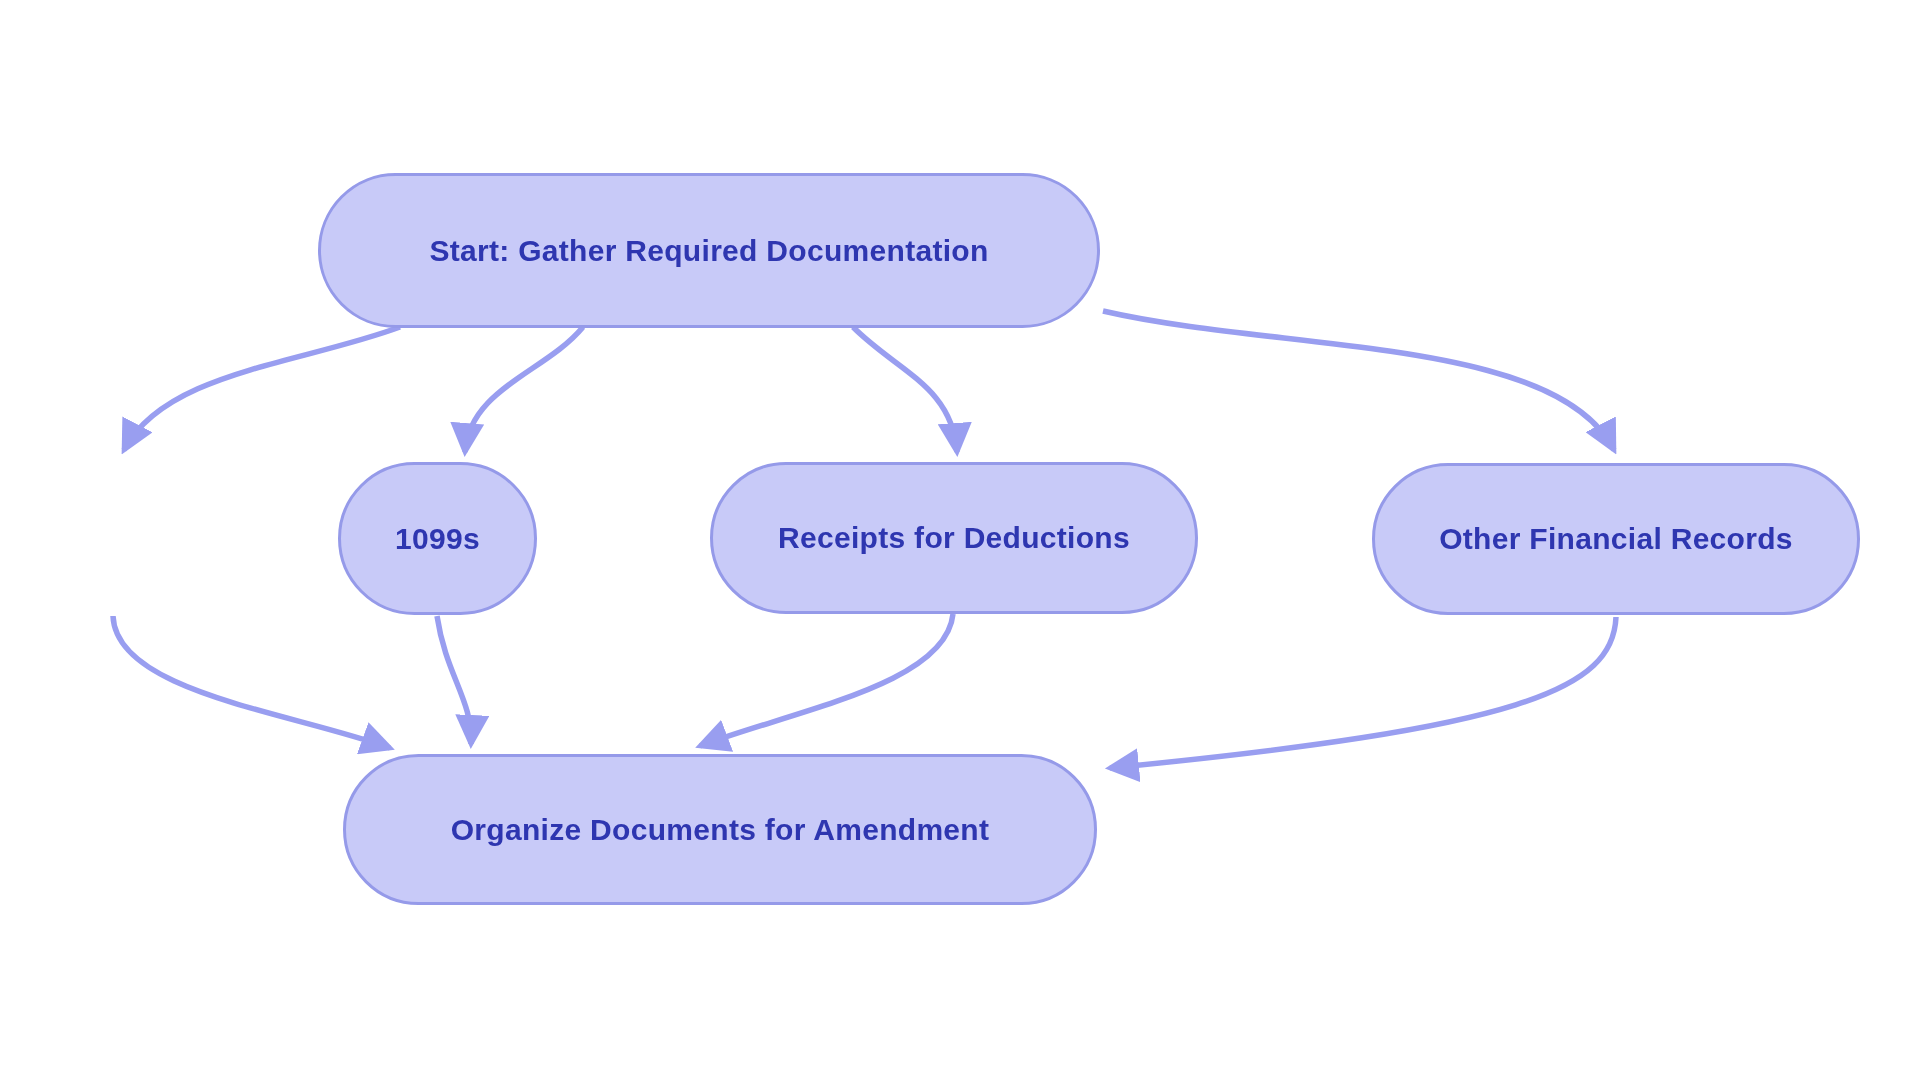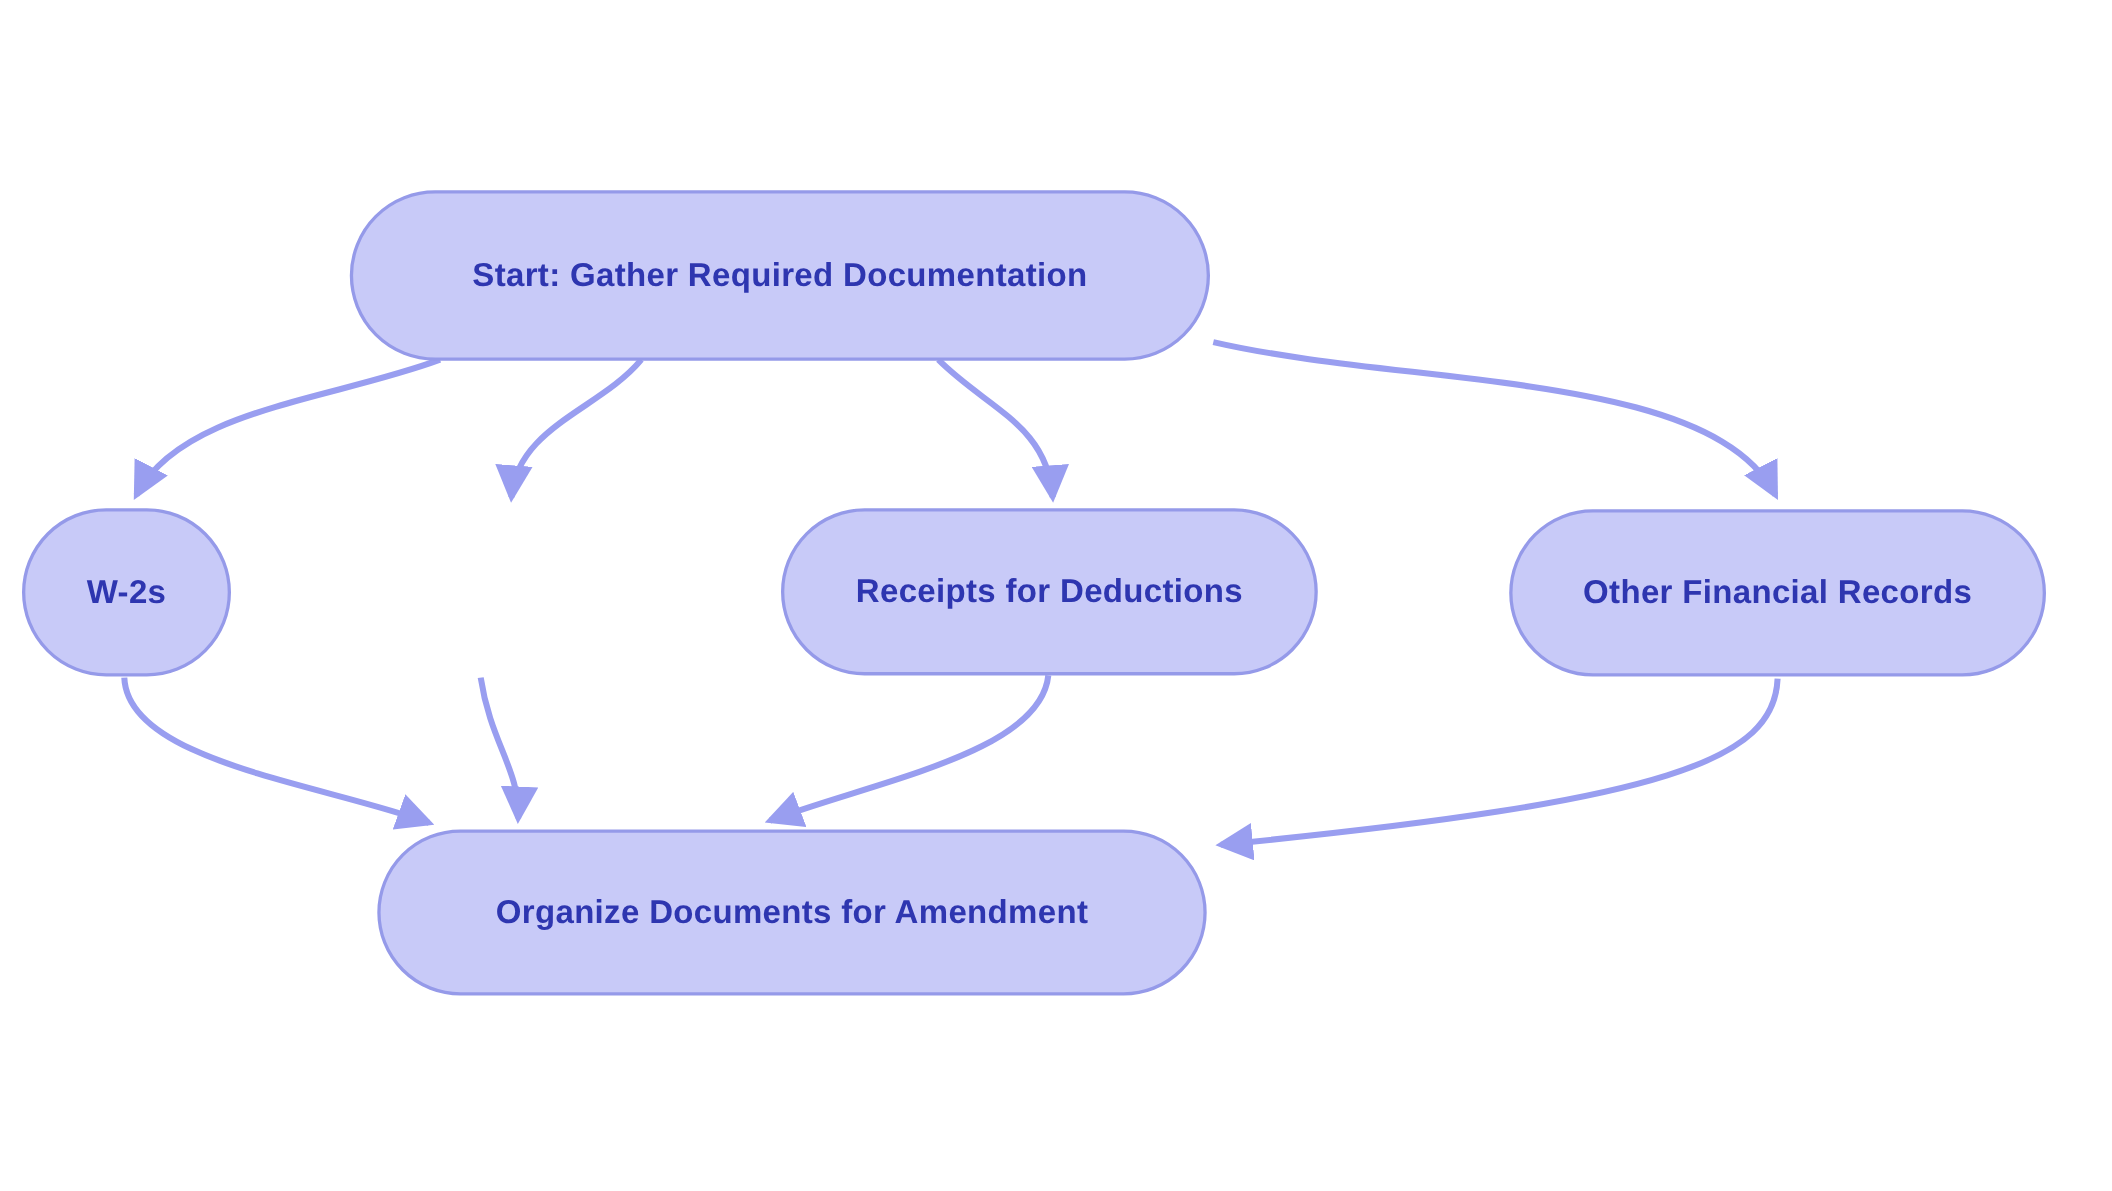--- a/index.html
+++ b/index.html
@@ -72,24 +72,24 @@
     <path class="edge" marker-end="url(#arrow)" d="M 113 616 C 116 692, 290 712, 390 748"></path>
     <path class="edge" marker-end="url(#arrow)" d="M 437 616 C 446 676, 473 700, 471 744"></path>
     <path class="edge" marker-end="url(#arrow)" d="M 953 614 C 946 684, 796 710, 700 746"></path>
     <path class="edge" marker-end="url(#arrow)" d="M 1616 617 C 1613 690, 1520 728, 1110 768"></path>
   </svg>
 
   <div class="node node-start">
     <span>Start: Gather Required Documentation</span>
   </div>
 
-  <div class="node node-w2s">
-    <span>W-2s</span>
+
+  <div class="node node-1099s">
+    <span>1099s</span>
   </div>
-
 
   <div class="node node-receipts">
     <span>Receipts for Deductions</span>
   </div>
 
   <div class="node node-organize">
     <span>Organize Documents for Amendment</span>
   </div>
 
   <div class="node node-other">

